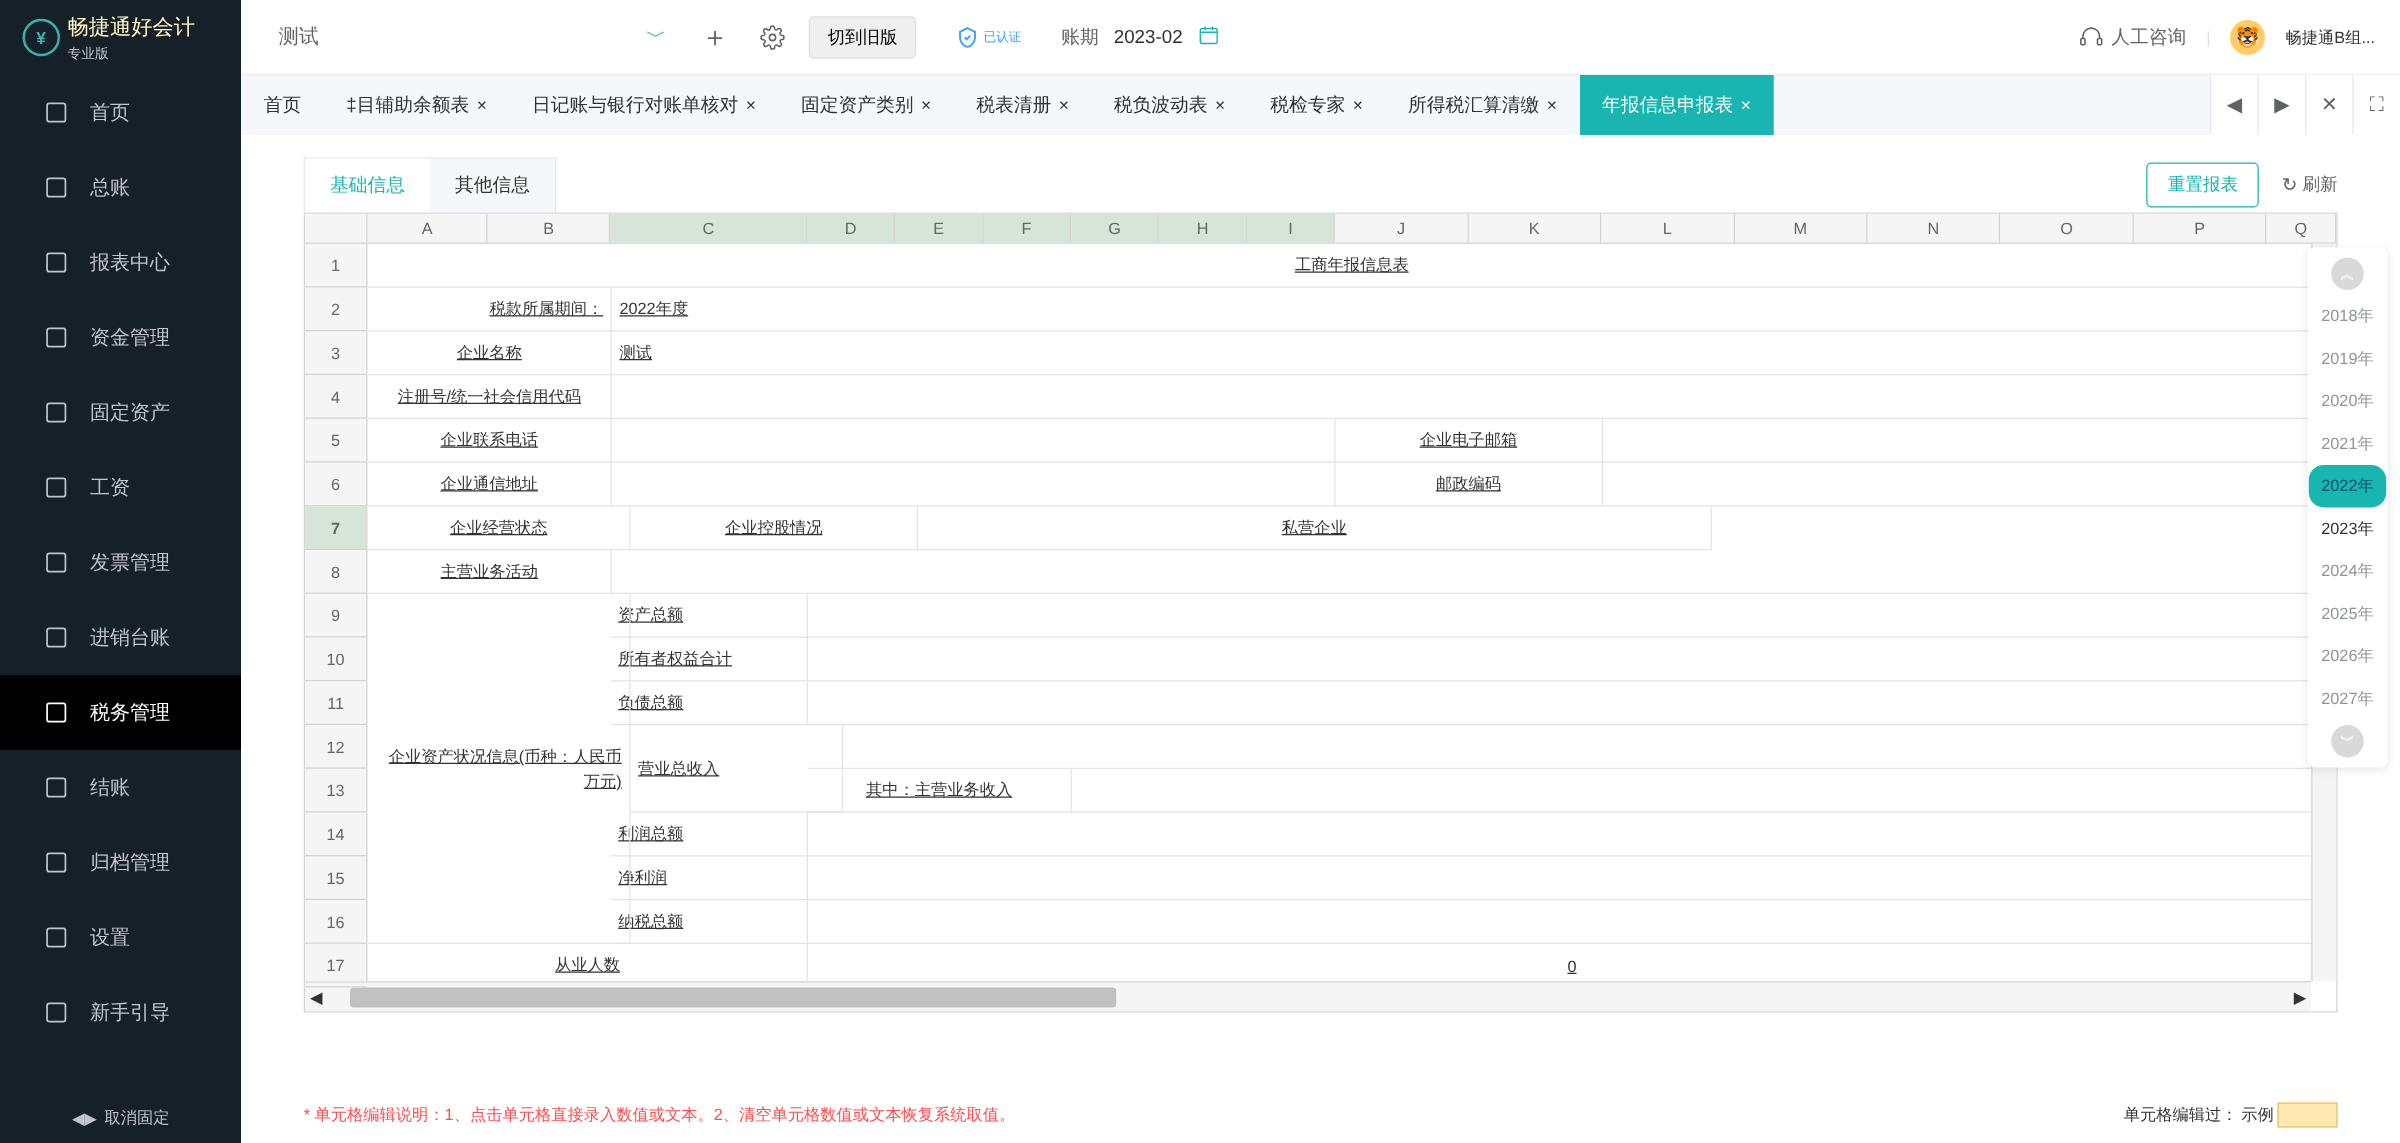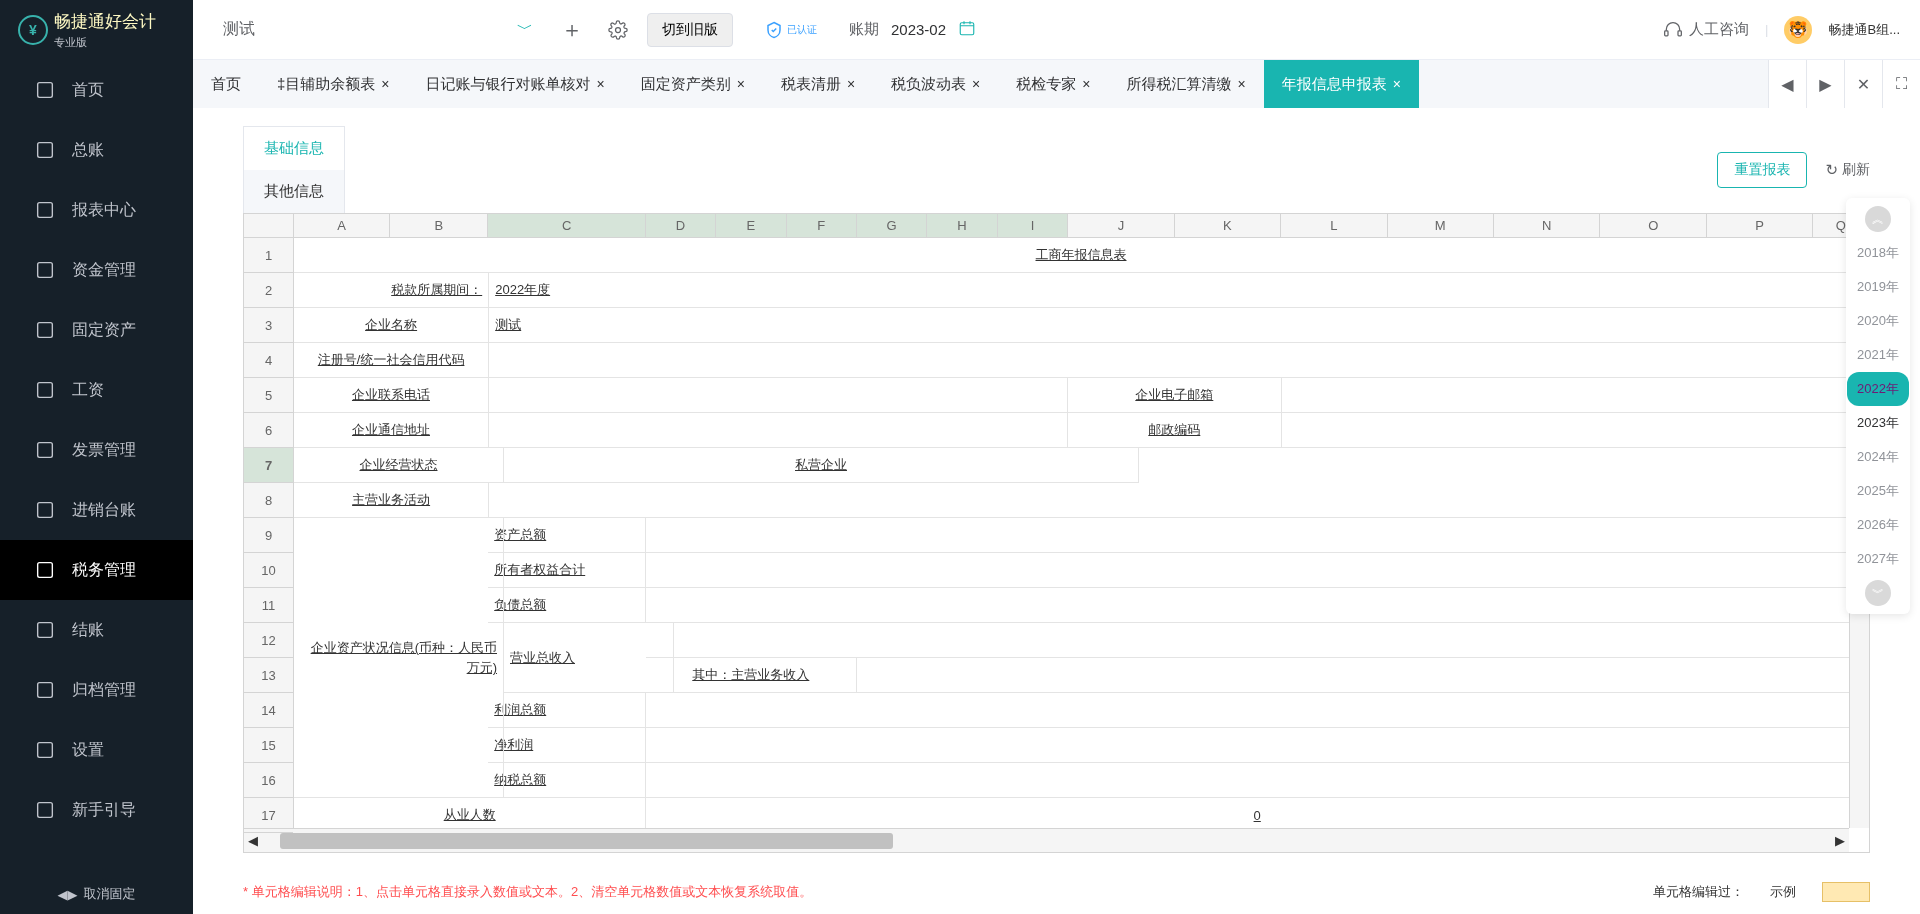--- a/index.html
+++ b/index.html
@@ -38,21 +38,21 @@
 .tabs{position:fixed;left:193px;top:60px;right:0;height:48px;background:#f5f7fa;display:flex;align-items:stretch;}
 .tab{display:flex;align-items:center;padding:0 18px;cursor:pointer;color:#303133;font-size:15px;gap:6px;white-space:nowrap;}
 .tab.active{background:#19b5b0;color:#fff;}
 .tab-close{font-size:14px;cursor:pointer;}
 .tab-ctrl{width:38px;display:flex;align-items:center;justify-content:center;border-left:1px solid #e4e7ed;cursor:pointer;font-size:16px;color:#606266;background:#fff;}
 .tab-spacer{flex:1;}
 
 
 .main{position:fixed;left:193px;top:108px;right:0;bottom:0;background:#fff;padding:8px 12px 0 12px;}
 .subtabs-row{display:flex;align-items:center;margin:10px 38px 0 38px;}
-.subtabs{display:flex;border:1px solid #e4e7ed;border-bottom:none;flex-direction:column;}
+.subtabs{display:flex;border:1px solid #e4e7ed;border-bottom:none;}
 .subtab{padding:12px 20px;cursor:pointer;background:#f5f7fa;font-size:15px;}
 .subtab.active{background:#fff;color:#19b5b0;}
 .btn-reset{margin-left:auto;border:1px solid #19b5b0;color:#19b5b0;background:#fff;padding:8px 16px;border-radius:4px;cursor:pointer;font-size:14px;}
 .btn-refresh{margin-left:18px;display:flex;align-items:center;gap:4px;cursor:pointer;color:#606266;font-size:14px;}
 .btn-refresh span:first-child{font-size:15px;}
 
 
 .sheet-wrap{margin:0 38px;border:1px solid #d4d4d4;height:640px;position:relative;background:#fff;}
 .corner{position:absolute;left:0;top:0;width:50px;height:24px;background:#f5f5f5;border-right:1px solid #d4d4d4;border-bottom:1px solid #d4d4d4;z-index:3;}
 .col-headers{position:absolute;left:50px;top:0;right:0;height:24px;display:flex;background:#f5f5f5;border-bottom:1px solid #d4d4d4;z-index:2;}
@@ -69,27 +69,27 @@
 .dd-arrow{position:absolute;right:3px;top:50%;transform:translateY(-50%);width:16px;height:16px;background:#fff;border:1px solid #999;display:flex;align-items:center;justify-content:center;font-size:9px;}
 .hscroll{position:absolute;left:0;right:20px;bottom:0;height:24px;background:#f5f5f5;border-top:1px solid #d4d4d4;display:flex;align-items:center;}
 .hscroll-track{flex:1;height:16px;position:relative;margin:0 18px;}
 .hscroll-thumb{position:absolute;left:0;width:40%;height:100%;background:#c1c1c1;border-radius:3px;}
 .vscroll{position:absolute;right:0;top:24px;bottom:24px;width:20px;background:#f5f5f5;border-left:1px solid #d4d4d4;}
 
 
 .year-panel{position:fixed;right:10px;top:198px;width:64px;background:#fff;border-radius:6px;box-shadow:0 2px 8px rgba(0,0,0,.1);padding:8px 0;display:flex;flex-direction:column;align-items:center;gap:4px;}
 .year-ctrl{width:26px;height:26px;border-radius:50%;background:#d9d9d9;color:#fff;display:flex;align-items:center;justify-content:center;cursor:pointer;font-size:12px;}
 .year-item{padding:8px 10px;cursor:pointer;color:#909399;border-radius:12px;font-size:13px;}
-.year-item.active{background:#19b5b0;color:#701a75;}
+.year-item.active{background:#19b5b0;color:#0c4a6e;}
 .year-item.near{color:#303133;}
 
 
 .footer{position:fixed;left:193px;bottom:0;right:0;height:44px;display:flex;align-items:center;padding:0 50px;background:#fff;}
 .footnote{color:#ff4d4f;font-size:13px;}
-.footer-right{margin-left:auto;display:flex;align-items:center;gap:26px;font-size:13px;justify-content:flex-end;}
+.footer-right{margin-left:auto;display:flex;align-items:center;gap:3px;font-size:13px;justify-content:flex-end;}
 .sample{width:48px;height:20px;background:#ffe9b3;border:1px solid #e6c067;}
 </style>
 </head>
 <body>
 
 <div class="sidebar">
   <div class="sidebar-logo">
     <div class="logo-icon">¥</div>
     <div>
       <div class="logo-main">畅捷通好会计</div>
@@ -370,20 +370,21 @@
           <div class="gcell" style="width: 635px;"></div>
         </div>
         <div class="grow">
           <div class="gcell center" style="width: 210px;">企业通信地址</div>
           <div class="gcell" style="width: 626px;"></div>
           <div class="gcell center" style="width: 230px;">邮政编码</div>
           <div class="gcell" style="width: 635px;"></div>
         </div>
         <div class="grow">
           <div class="gcell center" style="width: 210px;">企业经营状态</div>
+          <div class="gcell center" style="width: 230px;">企业控股情况</div>
           <div class="gcell center" style="width: 635px;">私营企业</div>
         </div>
         <div class="grow">
           <div class="gcell center" style="width: 210px;">主营业务活动</div>
           <div class="gcell" style="width: 1491px;"></div>
         </div>
         <div class="grow" style="position: relative;">
           <div class="gcell center" style="width: 210px; height: 280px; white-space: normal; text-align: right; line-height: 1.5; position: absolute; border-bottom: 1px solid rgb(228, 228, 228);">企业资产状况信息(币种：人民币万元)</div>
           <div style="width: 210px;"></div>
           <div class="gcell" style="width: 170px;">资产总额</div>

